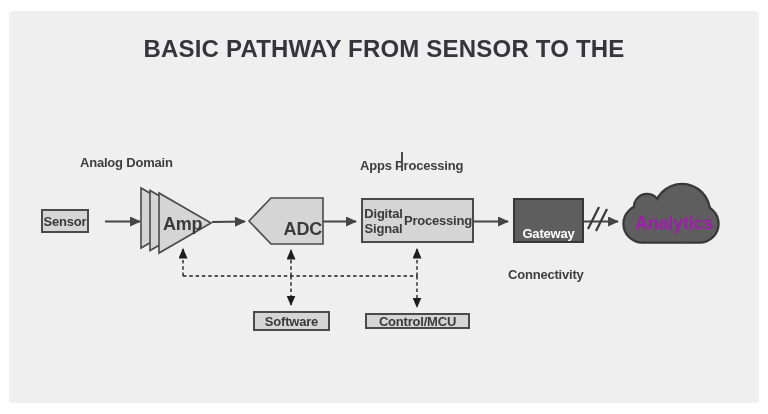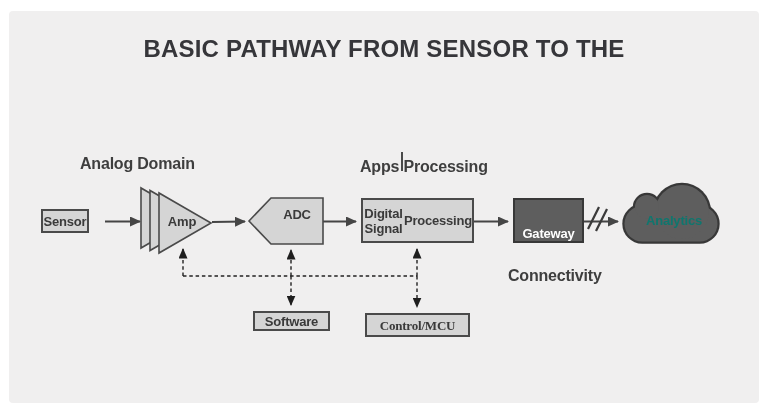--- a/index.html
+++ b/index.html
@@ -13,45 +13,45 @@
     position:absolute;left:9px;top:11px;width:750px;height:392px;
     background:#f0efef;border-radius:4px;
   }
   svg.canvas{position:absolute;left:0;top:0;width:768px;height:414px;}
   .title{
     position:absolute;left:0;right:0;top:35px;text-align:center;
     font-weight:bold;font-size:24px;line-height:27px;color:#36363a;
     letter-spacing:0.2px;
   }
   .seclabel{
-    position:absolute;font-weight:bold;font-size:16px;color:#3e3e3e;
+    position:absolute;font-weight:bold;font-size:13px;color:#3e3e3e;
     white-space:nowrap;letter-spacing:-0.2px;
   }
   .caret{
     position:absolute;left:401px;top:152px;width:2px;height:19px;background:#4a4a4a;
   }
   .box{
     position:absolute;background:#d5d5d5;border:2px solid #4a4a4a;
     box-sizing:border-box;display:flex;align-items:center;justify-content:center;
     font-weight:bold;font-size:13px;color:#3a3a3a;letter-spacing:-0.2px;
     text-align:center;line-height:15px;
   }
   .box-dark{background:#5e5e5e;border-color:#383838;color:#ffffff;align-items:flex-end;}
   .shape-label{
-    position:absolute;font-weight:bold;font-size:13px;color:#3a3a3a;
+    position:absolute;font-weight:bold;font-size:18px;color:#3a3a3a;
     text-align:center;letter-spacing:-0.2px;
   }
-  .shape-label.on-dark{color:#0f766e;}
+  .shape-label.on-dark{color:#a21caf;}
   #sensor-box{left:41px;top:209px;width:48px;height:24px;}
   #dsp-box{left:361px;top:198px;width:113px;height:45px;flex-direction:row;}
   #gateway-box{left:513px;top:198px;width:71px;height:45px;}
   #software-box{left:253px;top:311px;width:77px;height:20px;}
-  #control-box{left:365px;top:313px;width:105px;height:24px;font-family:Liberation Serif, serif;}
+  #control-box{left:365px;top:313px;width:105px;height:16px;}
   #amp-label{left:163px;top:214px;width:38px;}
-  #adc-label{left:272px;top:207px;width:50px;}
+  #adc-label{left:272px;top:219px;width:50px;text-align:right;}
   #analytics-label{left:630px;top:213px;width:88px;}
   #analog-label{left:80px;top:155px;}
   #apps-label{left:360px;top:158px;}
   #connectivity-label{left:508px;top:267px;text-align:center;}
 </style>
 </head>
 <body>
 
 <div class="page">
   <div class="panel"></div>

